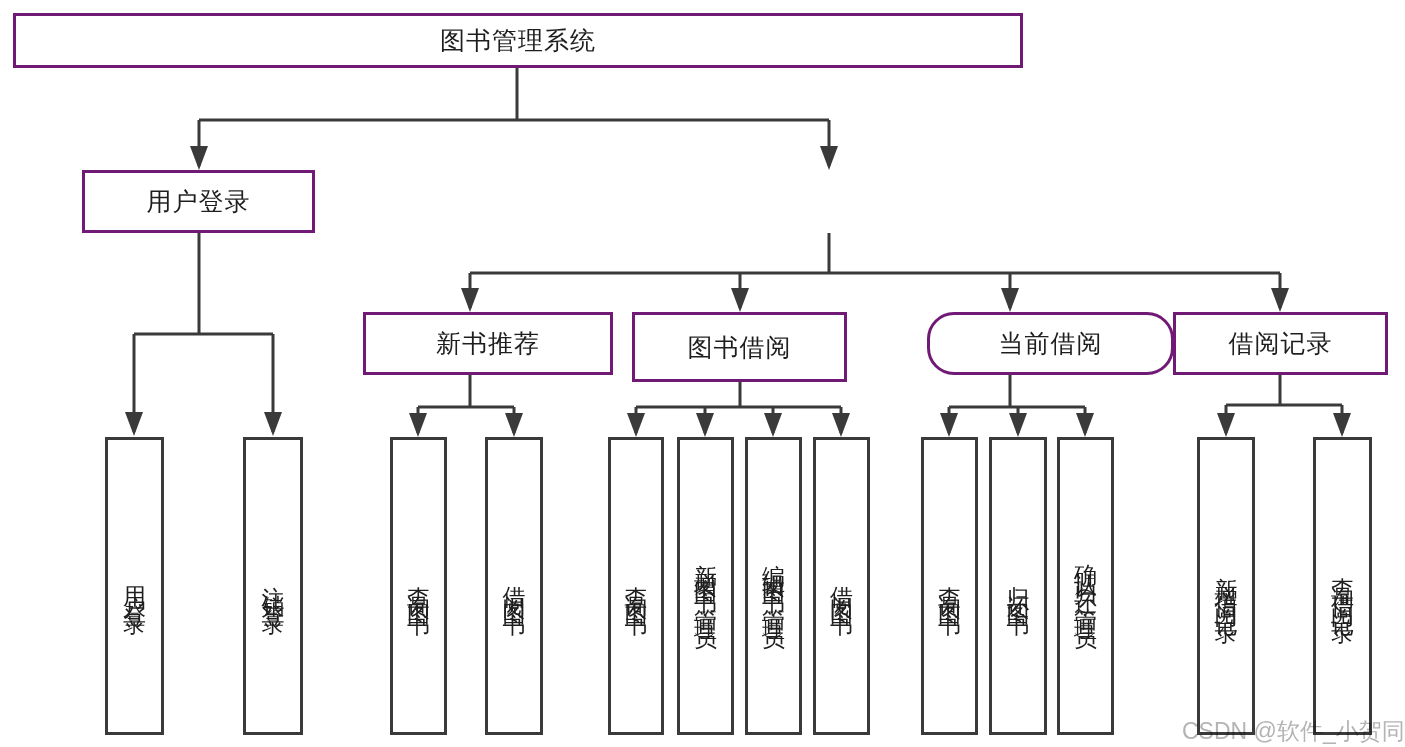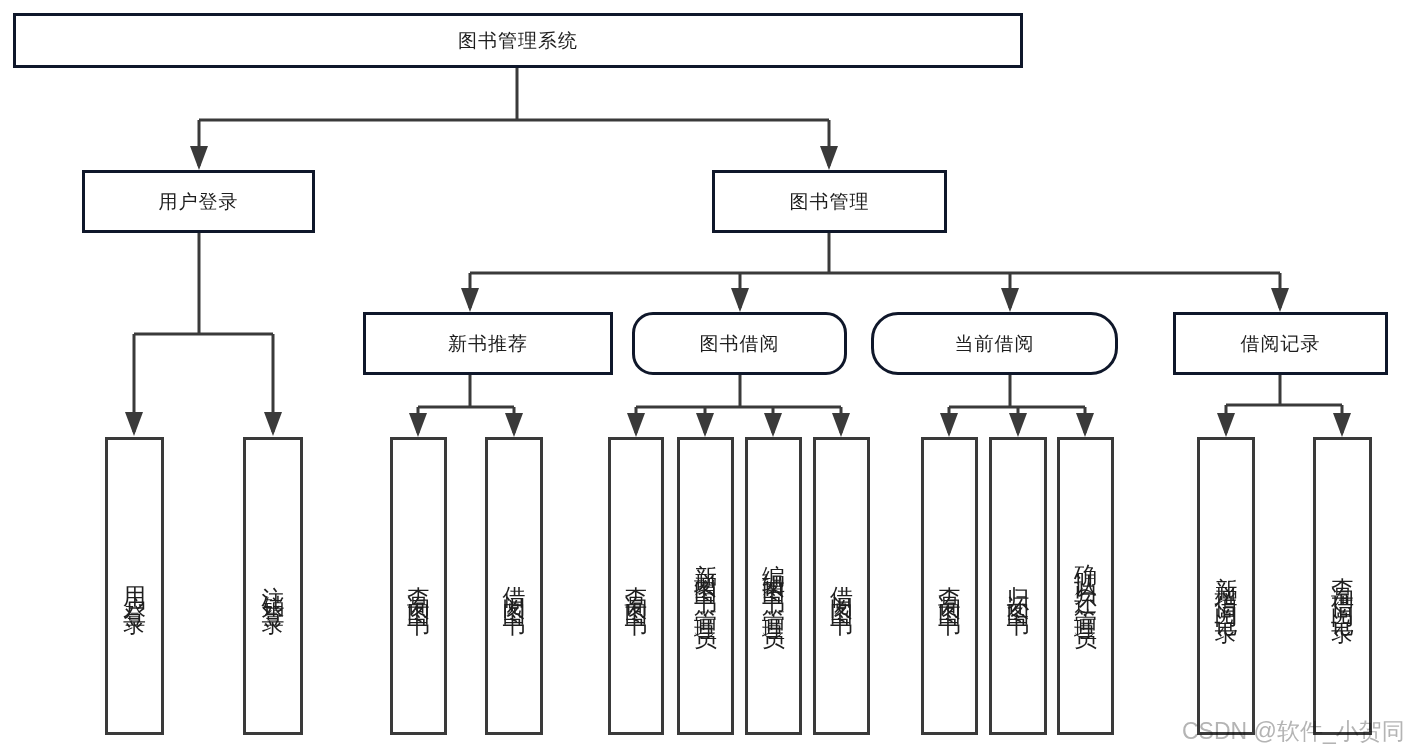--- a/index.html
+++ b/index.html
@@ -17,27 +17,27 @@
   }
   .connectors {
     position: absolute;
     left: 0; top: 0;
     width: 1405px;
     height: 747px;
   }
   .hnode {
     position: absolute;
     box-sizing: border-box;
-    border: 3px solid #0f172a;
+    border: 3px solid #701a75;
     background: #ffffff;
     display: flex;
     align-items: center;
     justify-content: center;
     color: #1e1e1e;
-    font-size: 19px;
+    font-size: 25px;
     letter-spacing: 1px;
     white-space: nowrap;
   }
   .vnode {
     position: absolute;
     top: 437px;
     height: 298px;
     box-sizing: border-box;
     border: 3px solid #3a3a3a;
     background: #ffffff;
@@ -106,25 +106,24 @@
       <polygon points="1009,413 1027,413 1018,437"></polygon>
       <polygon points="1076,413 1094,413 1085,437"></polygon>
       <polygon points="1217,413 1235,413 1226,437"></polygon>
       <polygon points="1333,413 1351,413 1342,437"></polygon>
     </g>
   </svg>
 
   <div class="hnode" style="left:13px; top:13px; width:1010px; height:55px;">图书管理系统</div>
 
   <div class="hnode" style="left:82px; top:170px; width:233px; height:63px;">用户登录</div>
-  <div class="hnode" style="left:712px; top:170px; width:235px; height:63px;">图书管理</div>
 
   <div class="hnode" style="left:363px; top:312px; width:250px; height:63px;">新书推荐</div>
-  <div class="hnode" style="left:632px; top:312px; width:215px; height:63px;border-radius:21px;">图书借阅</div>
-  <div class="hnode" style="left:871px; top:312px; width:247px; height:63px;border-radius:27px;">当前借阅</div>
+  <div class="hnode" style="left:632px; top:312px; width:215px; height:70px;">图书借阅</div>
+  <div class="hnode" style="left:927px; top:312px; width:247px; height:63px;border-radius:27px;">当前借阅</div>
   <div class="hnode" style="left:1173px; top:312px; width:215px; height:63px;">借阅记录</div>
 
   <div class="vnode" style="left:105px; width:59px;">
     <span class="vtext">用户登录</span>
   </div>
   <div class="vnode" style="left:243px; width:60px;">
     <span class="vtext">注销登录</span>
   </div>
 
   <div class="vnode" style="left:390px; width:57px;">

